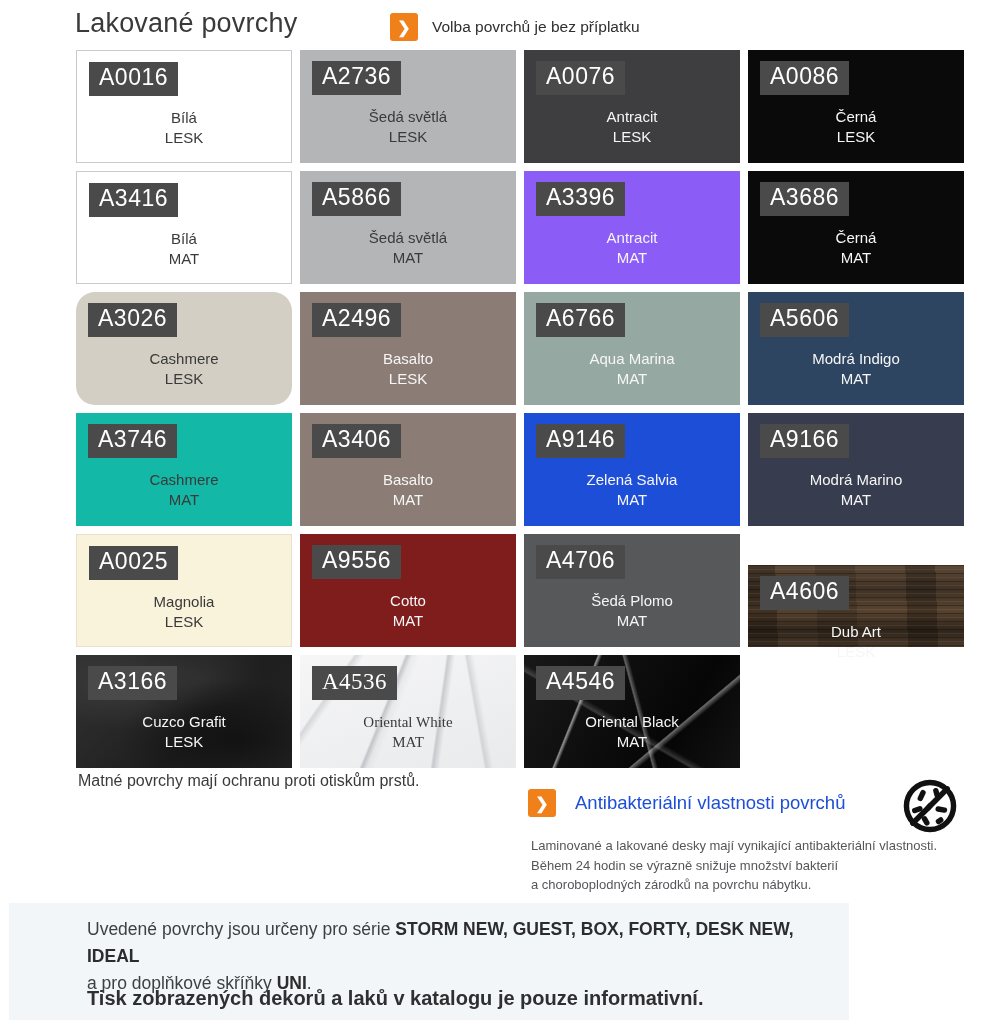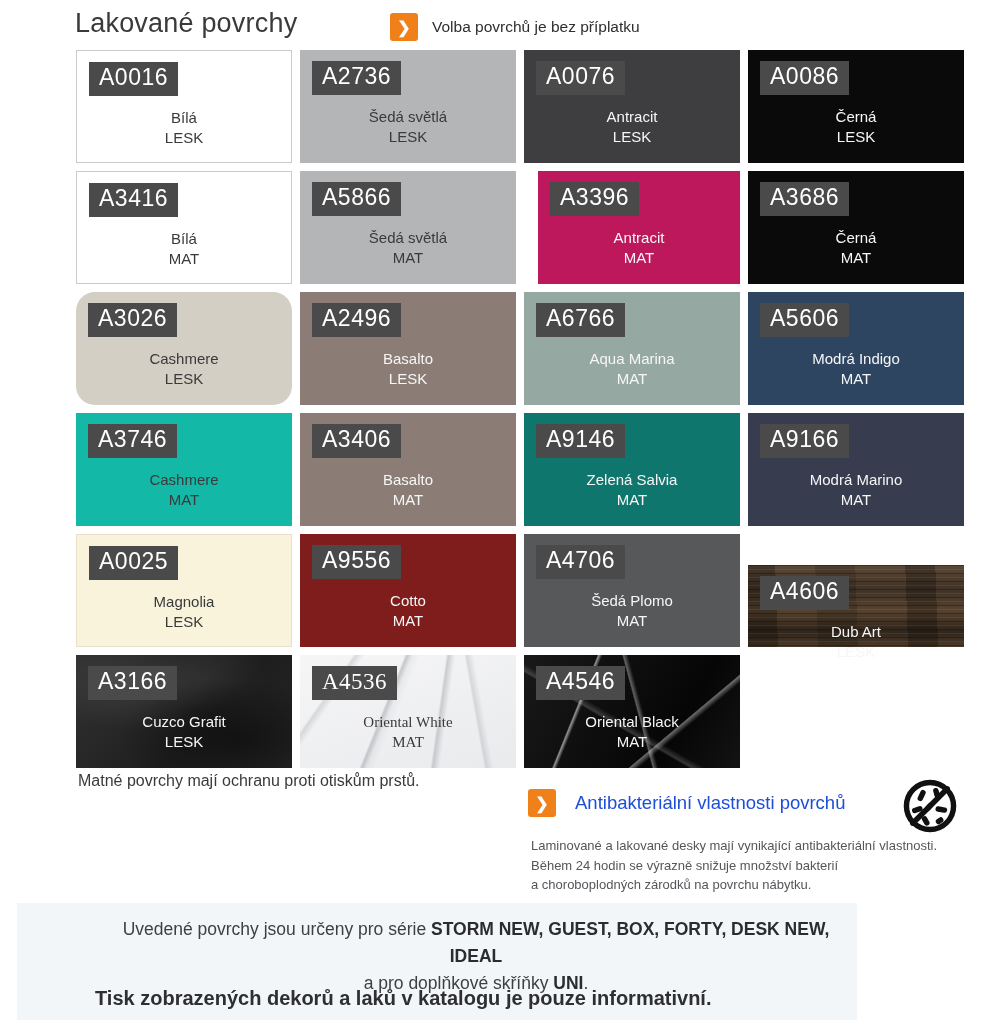--- a/index.html
+++ b/index.html
@@ -51,22 +51,22 @@
     linear-gradient(120deg,#191919,#060606 70%,#131313); }
 
   .matte-note { position:absolute; left:78px; top:772px; margin:0; font-size:16px; color:#3a3a3a; }
 
   .anti-head { position:absolute; left:528px; top:789px; display:flex; align-items:center; gap:19px; }
   .anti-head h2 { margin:0; font-size:18.5px; font-weight:400; color:#1d4ed8; }
   .bacteria { position:absolute; left:901px; top:777px; }
   .anti-body { position:absolute; left:531px; top:836px; width:460px; margin:0;
                font-size:13px; line-height:1.5; color:#55565a; white-space:pre-line; }
 
-  .footer { position:absolute; left:17px; top:903px; width:840px; height:117px;
-            background:var(--footer-bg,#f2f6f8);text-align:center; }
+  .footer { position:absolute; left:9px; top:903px; width:840px; height:117px;
+            background:var(--footer-bg,#f2f6f8); }
   .series-text { position:absolute; left:78px; top:13px; margin:0; font-size:17.5px;
                  line-height:27px; color:#3e3f43; }
   .series-text b { font-weight:700; color:#2c2c2e; }
   .disclaimer { position:absolute; left:78px; top:84px; margin:0; font-size:20px;
                 font-weight:600; color:#2f2f31; }
 </style>
 </head>
 <body>
 
 <div class="page">
@@ -120,21 +120,21 @@
     </div>
 
     <div class="swatch t-dark" style="background: rgb(180, 181, 183);">
       <span class="code">A5866</span>
       <div class="labels">
         <span class="name">Šedá světlá</span>
         <span class="finish">MAT</span>
       </div>
     </div>
 
-    <div class="swatch t-light" style="background: #be185d; margin-left: 14px;">
+    <div class="swatch t-light" style="background: #8b5cf6;">
       <span class="code">A3396</span>
       <div class="labels">
         <span class="name">Antracit</span>
         <span class="finish">MAT</span>
       </div>
     </div>
 
     <div class="swatch t-light" style="background: rgb(10, 10, 10);">
       <span class="code">A3686</span>
       <div class="labels">
@@ -184,21 +184,21 @@
     </div>
 
     <div class="swatch t-light" style="background: rgb(139, 125, 118);">
       <span class="code">A3406</span>
       <div class="labels">
         <span class="name">Basalto</span>
         <span class="finish">MAT</span>
       </div>
     </div>
 
-    <div class="swatch t-light" style="background: #0f766e;">
+    <div class="swatch t-light" style="background: #1d4ed8;">
       <span class="code">A9146</span>
       <div class="labels">
         <span class="name">Zelená Salvia</span>
         <span class="finish">MAT</span>
       </div>
     </div>
 
     <div class="swatch t-light" style="background: rgb(55, 60, 79);">
       <span class="code">A9166</span>
       <div class="labels">

